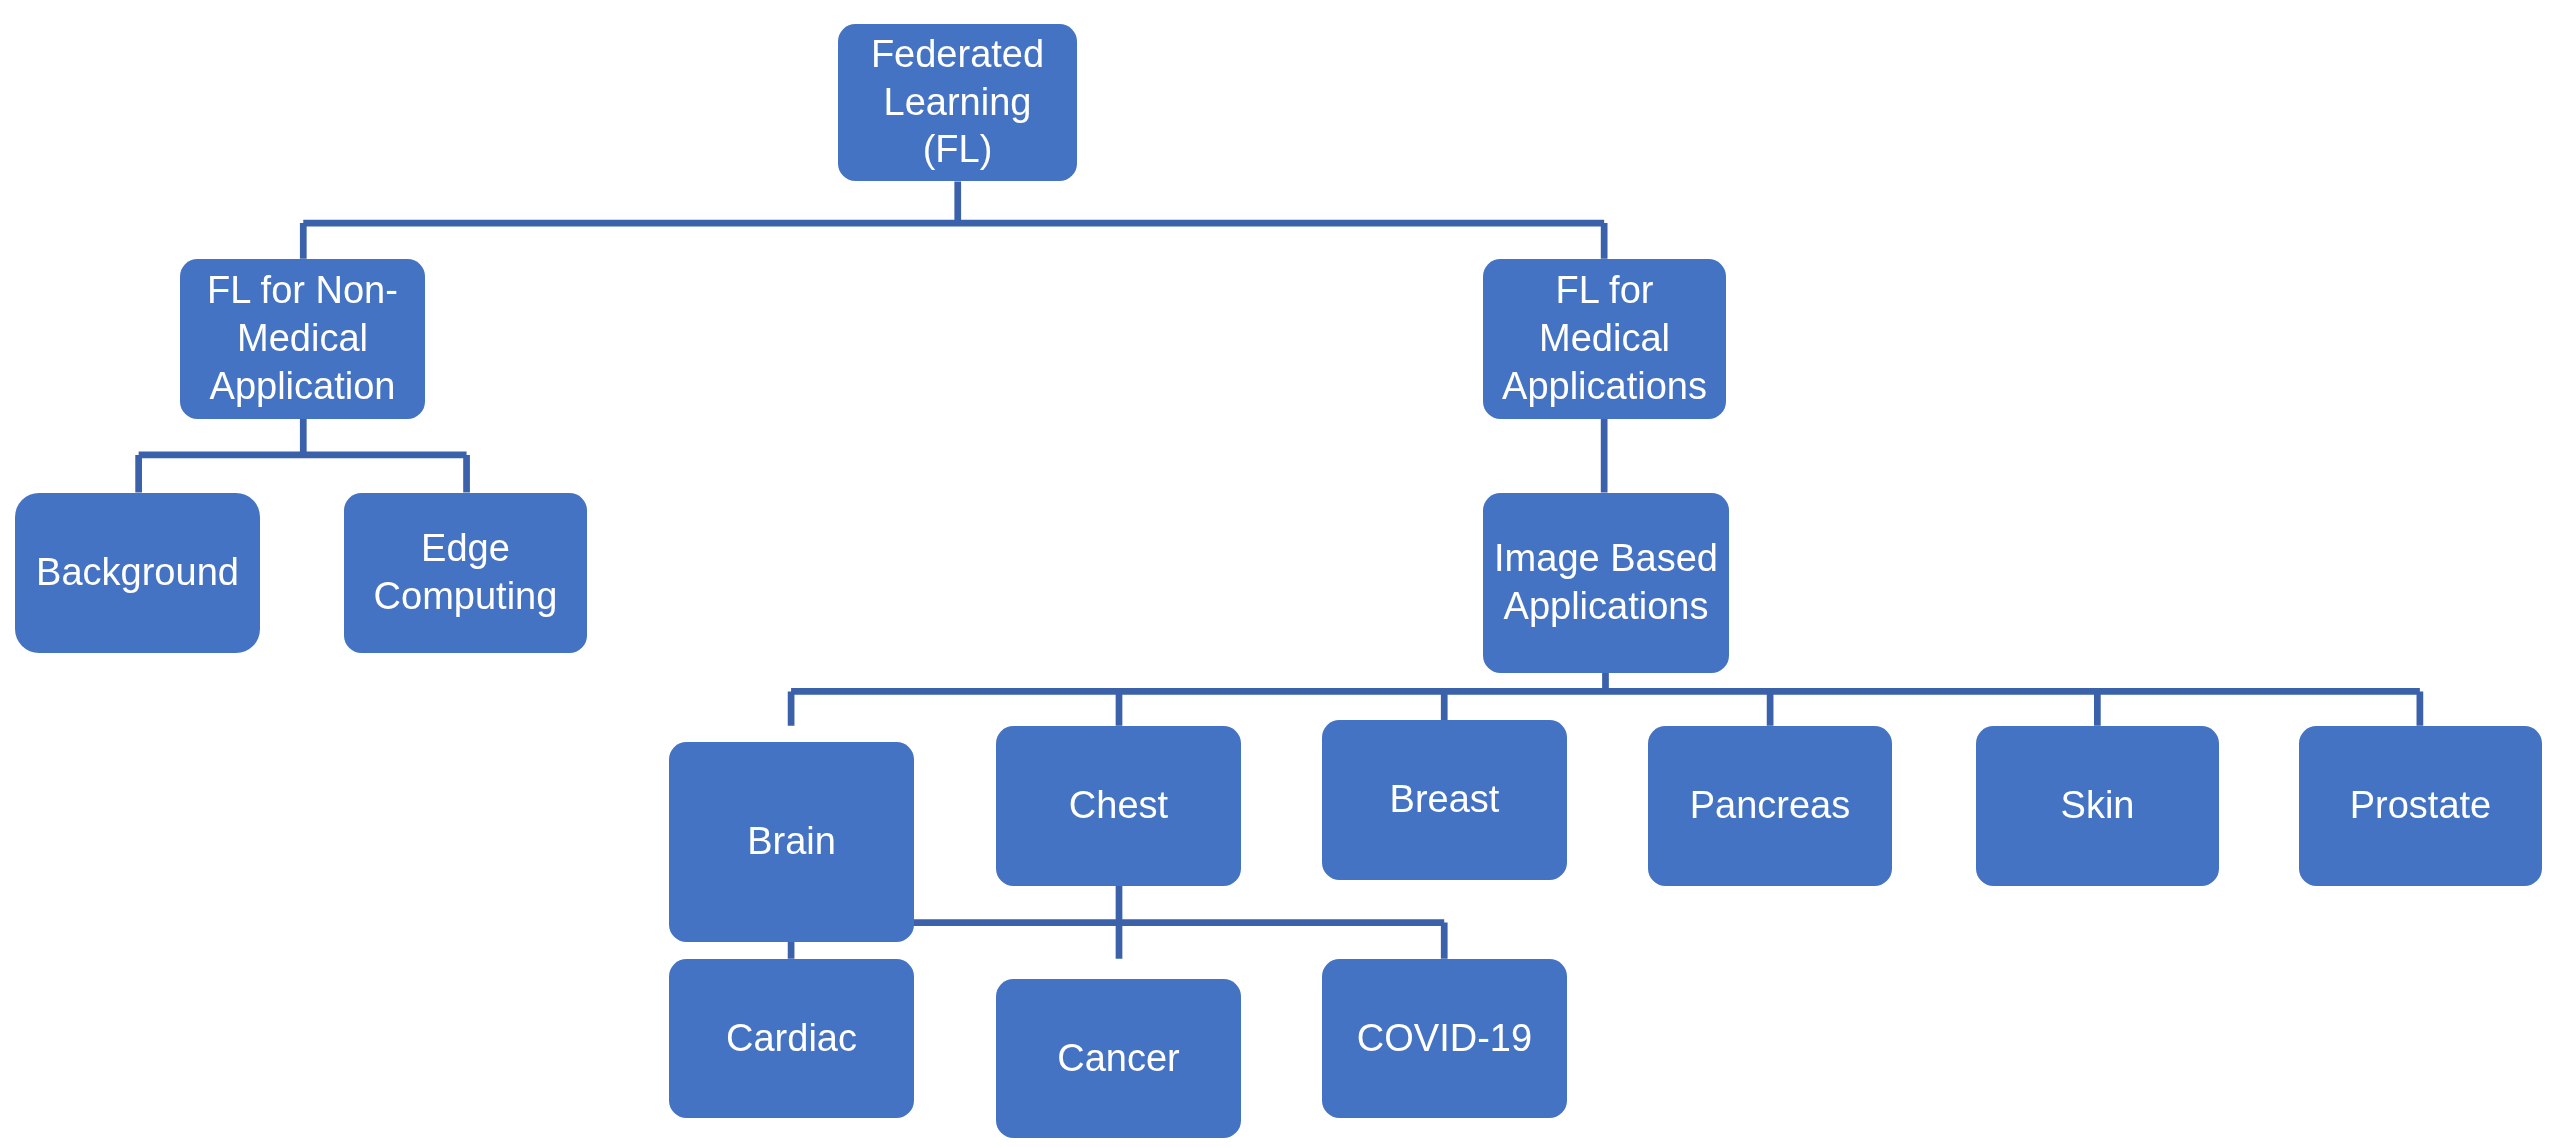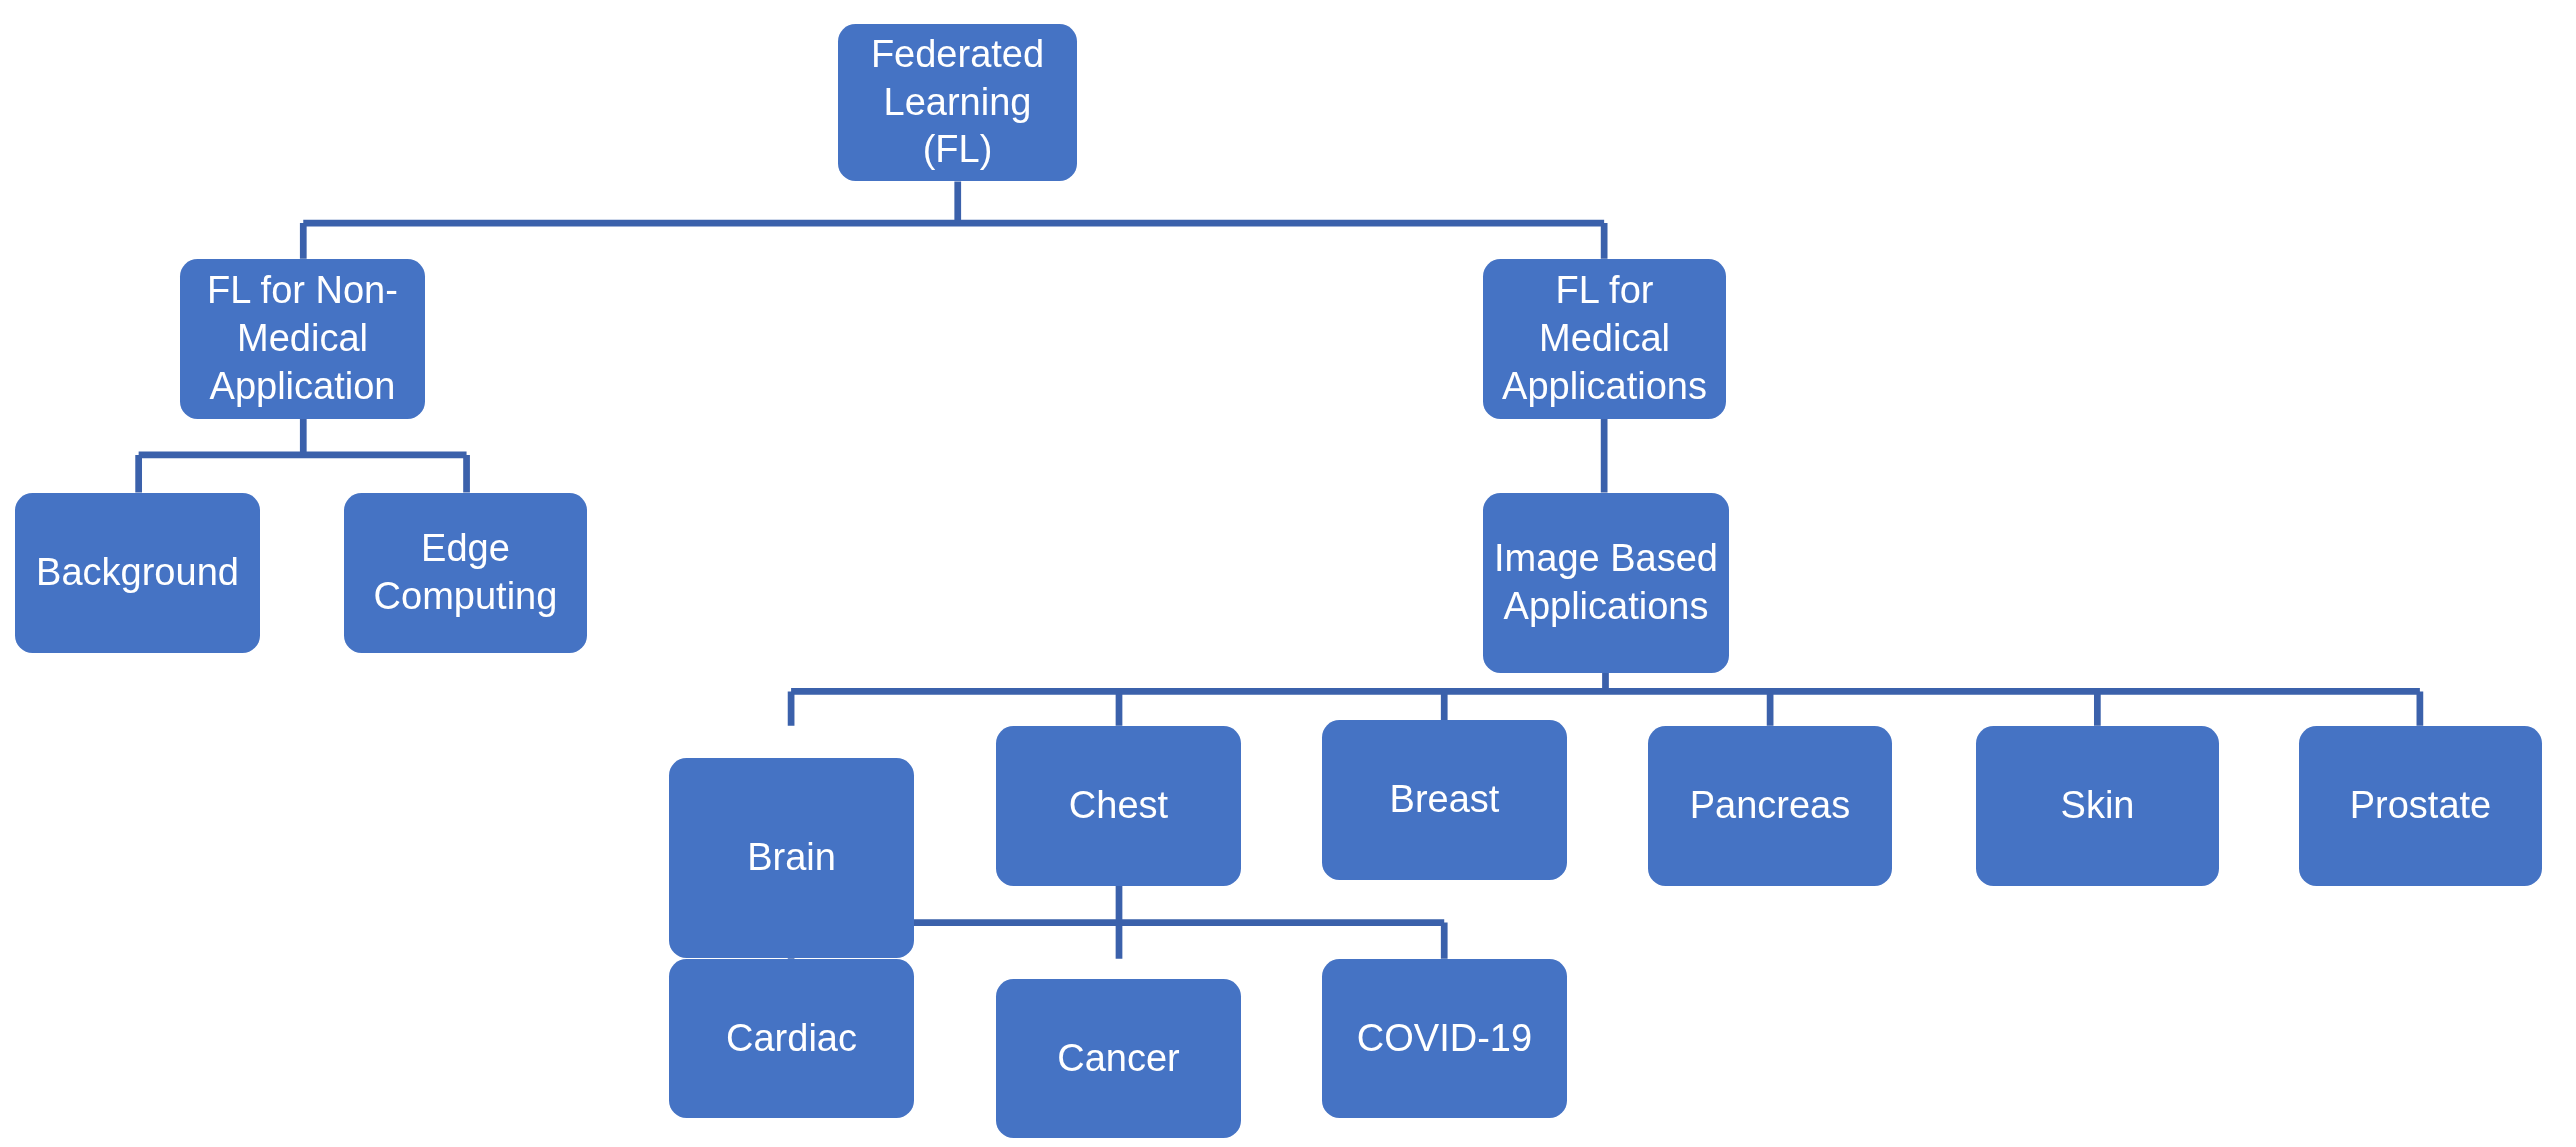--- a/index.html
+++ b/index.html
@@ -68,35 +68,35 @@
 Medical
 Application</span>
   </div>
 
   <div class="node" style="left:1483px;top:259px;width:243px;height:160px;">
     <span class="label">FL for
 Medical
 Applications</span>
   </div>
 
-  <div class="node" style="left:15px;top:493px;width:245px;height:160px;">
+  <div class="node" style="left:15px;top:493px;width:245px;height:160px;border-radius:24px;">
     <span class="label">Background</span>
   </div>
 
   <div class="node" style="left:344px;top:493px;width:243px;height:160px;">
     <span class="label">Edge
 Computing</span>
   </div>
 
   <div class="node" style="left:1483px;top:493px;width:246px;height:180px;">
     <span class="label">Image Based
 Applications</span>
   </div>
 
-  <div class="node" style="left:669px;top:758px;width:245px;height:200px;">
+  <div class="node" style="left:669px;top:742px;width:245px;height:200px;">
     <span class="label">Brain</span>
   </div>
 
   <div class="node" style="left:996px;top:726px;width:245px;height:160px;">
     <span class="label">Chest</span>
   </div>
 
   <div class="node" style="left:1322px;top:720px;width:245px;height:160px;">
     <span class="label">Breast</span>
   </div>

